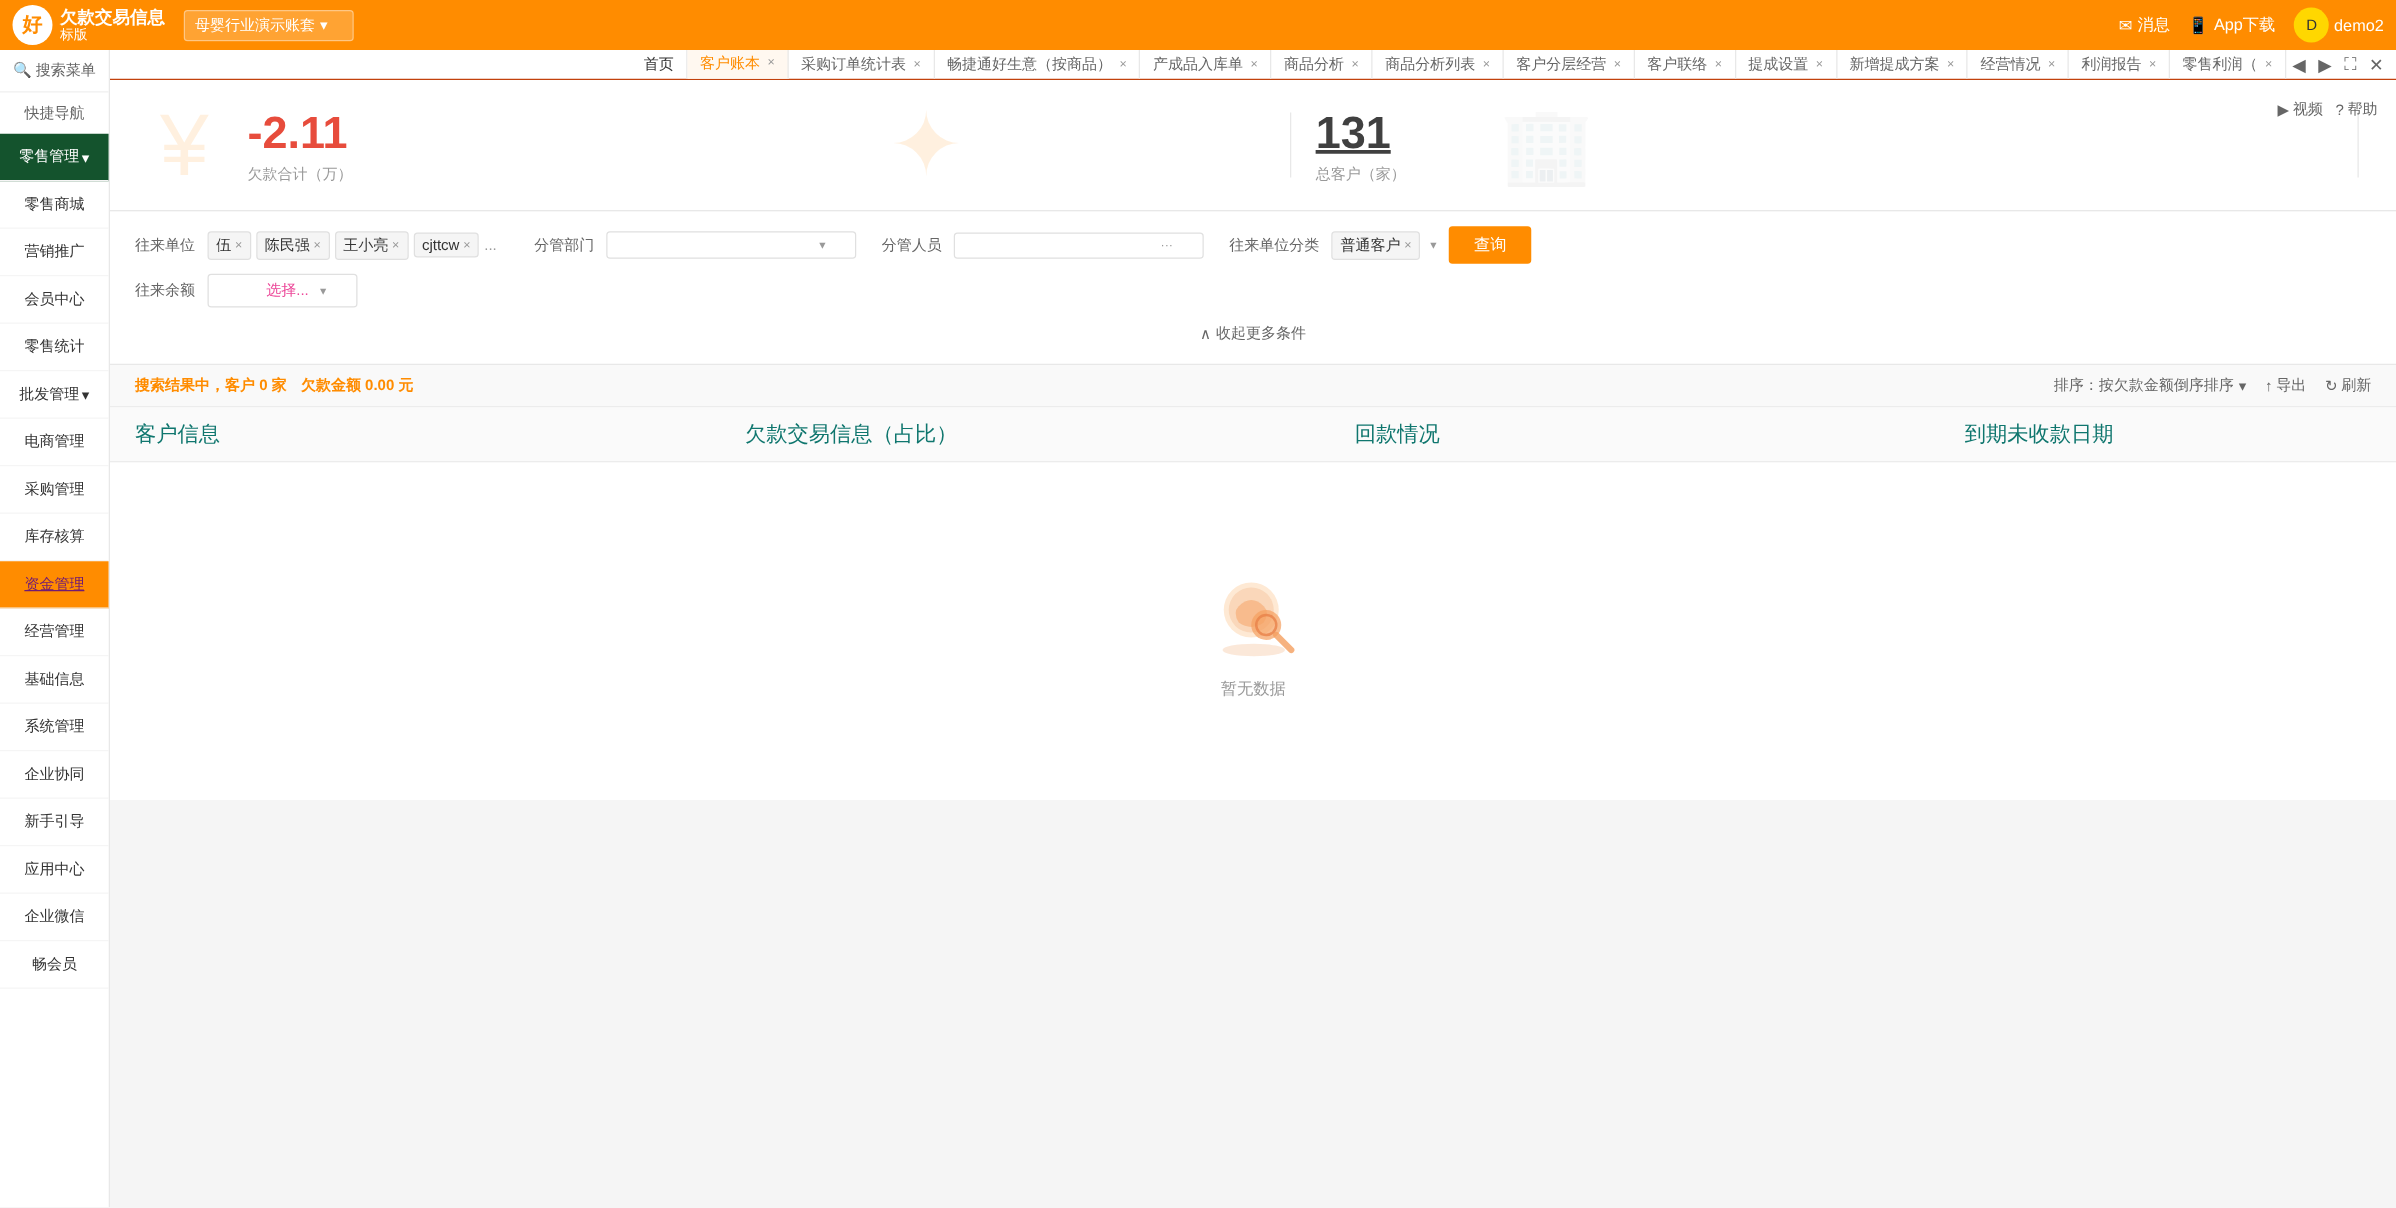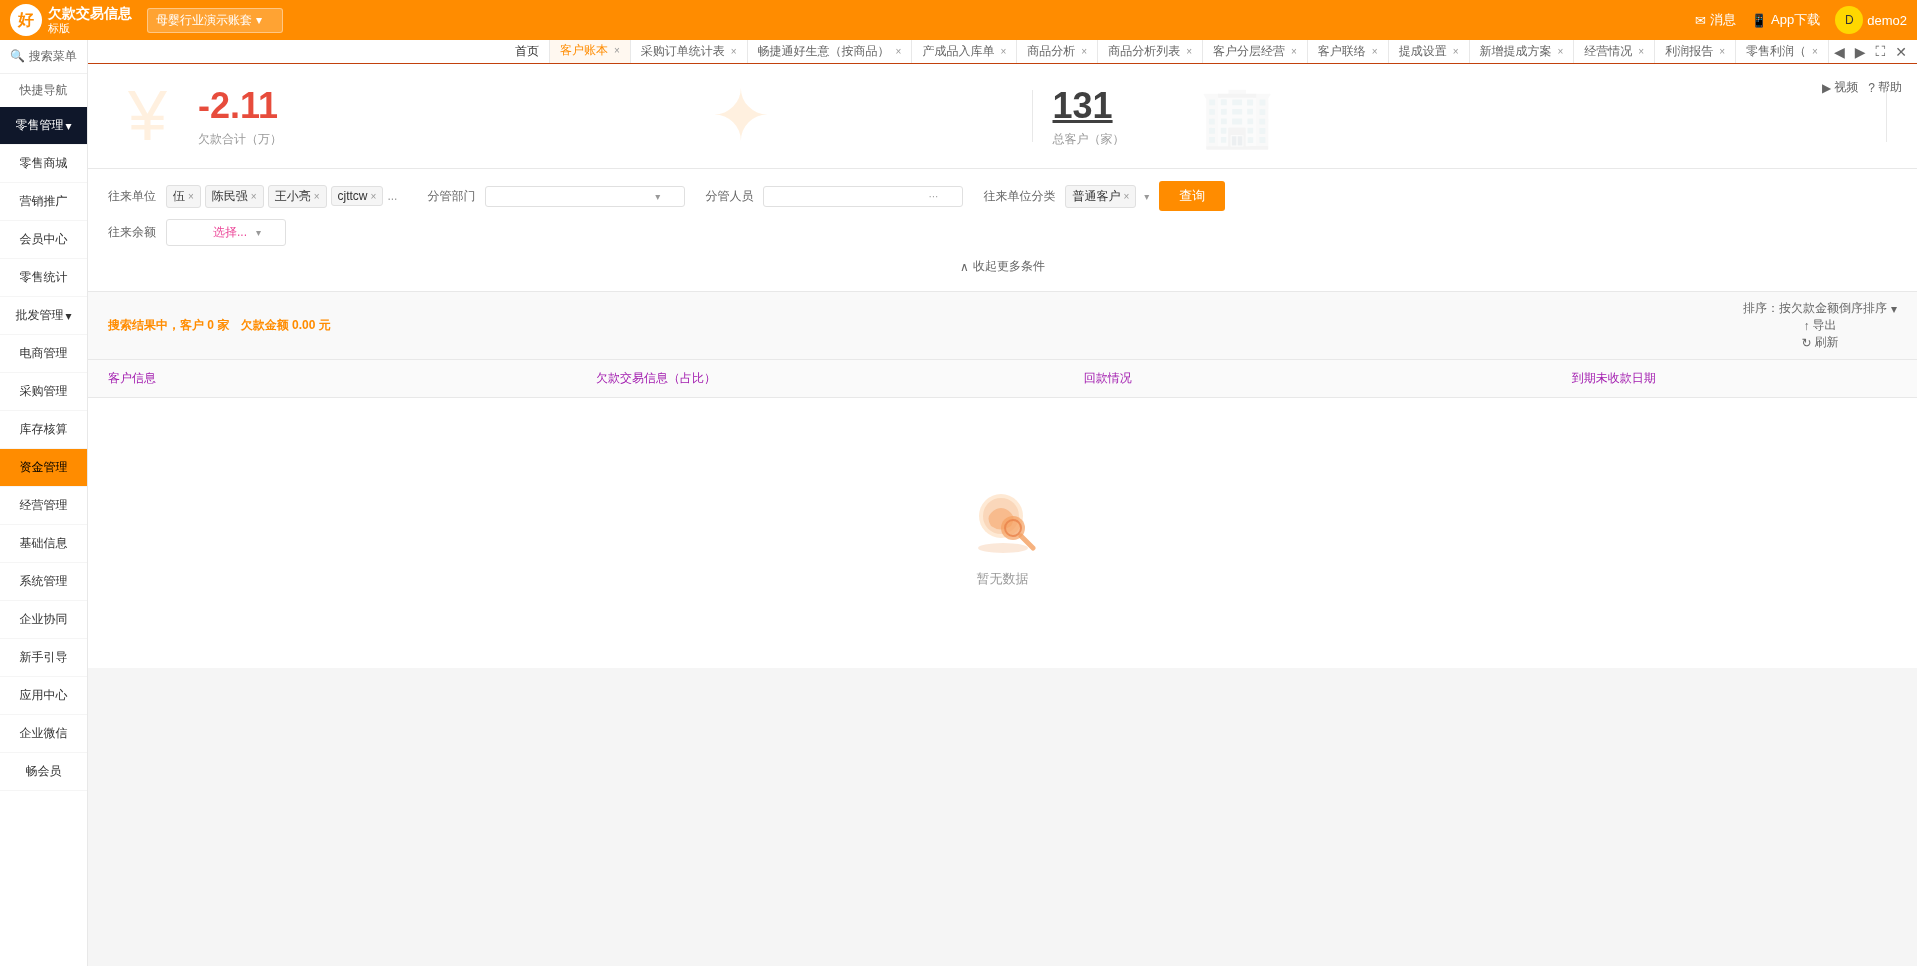--- a/index.html
+++ b/index.html
@@ -28,21 +28,21 @@
     .tab-item { display: flex; align-items: center; gap: 4px; padding: 0 10px; height: 34px; font-size: 12px; white-space: nowrap; cursor: pointer; border-right: 1px solid #e8e8e8; color: #666; flex-shrink: 0; }
     .tab-item.active { color: #ff8c00; background: #fff8f0; border-bottom: 2px solid #ff8c00; }
     .tab-item.home { color: #333; font-weight: 500; }
     .tab-close { font-size: 10px; color: #999; cursor: pointer; margin-left: 2px; }
     .tab-nav-btn { padding: 0 5px; cursor: pointer; color: #666; font-size: 14px; }
 
     
     .sidebar-search { padding: 8px; text-align: center; font-size: 12px; color: #666; cursor: pointer; border-bottom: 1px solid #f0f0f0; }
     .sidebar-nav { padding: 5px; text-align: center; font-size: 12px; color: #666; cursor: pointer; padding: 8px 5px; }
     .sidebar-item { padding: 10px 5px; text-align: center; font-size: 12px; color: #333; cursor: pointer; border-bottom: 1px solid #f5f5f5; }
-    .sidebar-item.active { background: #0f172a; color: #fff; }
+    .sidebar-item.active { background: #14532d; color: #fff; }
     .sidebar-item.has-arrow { display: flex; align-items: center; justify-content: center; gap: 2px; }
 
     
     .stats-area { background: #fff; display: flex; padding: 20px 30px; gap: 0; border-bottom: 1px solid #e8e8e8; position: relative; }
     .stat-block { flex: 1; display: flex; flex-direction: column; align-items: flex-start; padding: 0 20px; position: relative; }
     .stat-block:not(:last-child)::after { content: ''; position: absolute; right: 0; top: 10%; height: 80%; width: 1px; background: #e8e8e8; }
     .stat-number { font-size: 36px; font-weight: bold; color: #404040; line-height: 1.2; }
     .stat-number.red { color: #e74c3c; }
     .stat-label { font-size: 12px; color: #999; margin-top: 4px; }
     .video-help { position: absolute; right: 15px; top: 15px; display: flex; gap: 10px; font-size: 12px; color: #666; }
@@ -57,28 +57,28 @@
     .filter-tag .close { cursor: pointer; color: #999; font-size: 10px; }
     .filter-more { color: #999; cursor: pointer; font-size: 12px; }
     .filter-select { border: 1px solid #e0e0e0; border-radius: 3px; padding: 4px 24px 4px 8px; font-size: 12px; color: #333; background: #fff; cursor: pointer; min-width: 120px; position: relative; display: inline-flex; align-items: center; }
     .filter-select-wide { min-width: 200px; }
     .collapse-btn { display: flex; align-items: center; gap: 4px; color: #666; font-size: 12px; cursor: pointer; padding: 4px 10px; }
 
     
     .search-result-bar { display: flex; align-items: center; justify-content: space-between; padding: 8px 20px; background: #f9f9f9; border-bottom: 1px solid #e8e8e8; }
     .search-result-info { font-size: 12px; color: #666; }
     .search-result-info span { color: #ff8c00; font-weight: bold; }
-    .result-actions { display: flex; align-items: center; font-size: 12px; color: #666; flex-direction: column; }
+    .result-actions { display: flex; align-items: center; gap: 15px; font-size: 12px; color: #666; }
     .result-sort { display: flex; align-items: center; gap: 4px; cursor: pointer; }
     .result-action-btn { cursor: pointer; display: flex; align-items: center; gap: 3px; color: #666; }
 
     
     .data-table { background: #fff; margin: 0; }
     .table-header { display: grid; grid-template-columns: 3fr 3fr 3fr 2fr; padding: 10px 20px; border-bottom: 1px solid #e8e8e8; background: #fafafa; }
-    .table-col-header { font-size: 12px; color: #a21caf; font-weight: normal; }
+    .table-col-header { font-size: 17px; color: #0f766e; font-weight: normal; }
 
     
     .empty-state { display: flex; flex-direction: column; align-items: center; justify-content: center; padding: 80px 20px; background: #fff; }
     .empty-icon { width: 80px; height: 80px; margin-bottom: 12px; }
     .empty-text { font-size: 13px; color: #999; }
 
     
     .query-btn { background: #ff8c00; color: #fff; border: none; border-radius: 3px; padding: 6px 20px; font-size: 13px; cursor: pointer; }
   </style>
 </head>
@@ -146,21 +146,21 @@
       </div>
       <div class="sidebar-item">
         <span>电商管理</span>
       </div>
       <div class="sidebar-item">
         <span>采购管理</span>
       </div>
       <div class="sidebar-item">
         <span>库存核算</span>
       </div>
-      <div class="sidebar-item" style="background:#ff8c00;color:#000000;">
+      <div class="sidebar-item" style="background:#ff8c00;color:#701a75;text-decoration:underline;">
         <span>资金管理</span>
       </div>
       <div class="sidebar-item">
         <span>经营管理</span>
       </div>
       <div class="sidebar-item">
         <span>基础信息</span>
       </div>
       <div class="sidebar-item">
         <span>系统管理</span>

